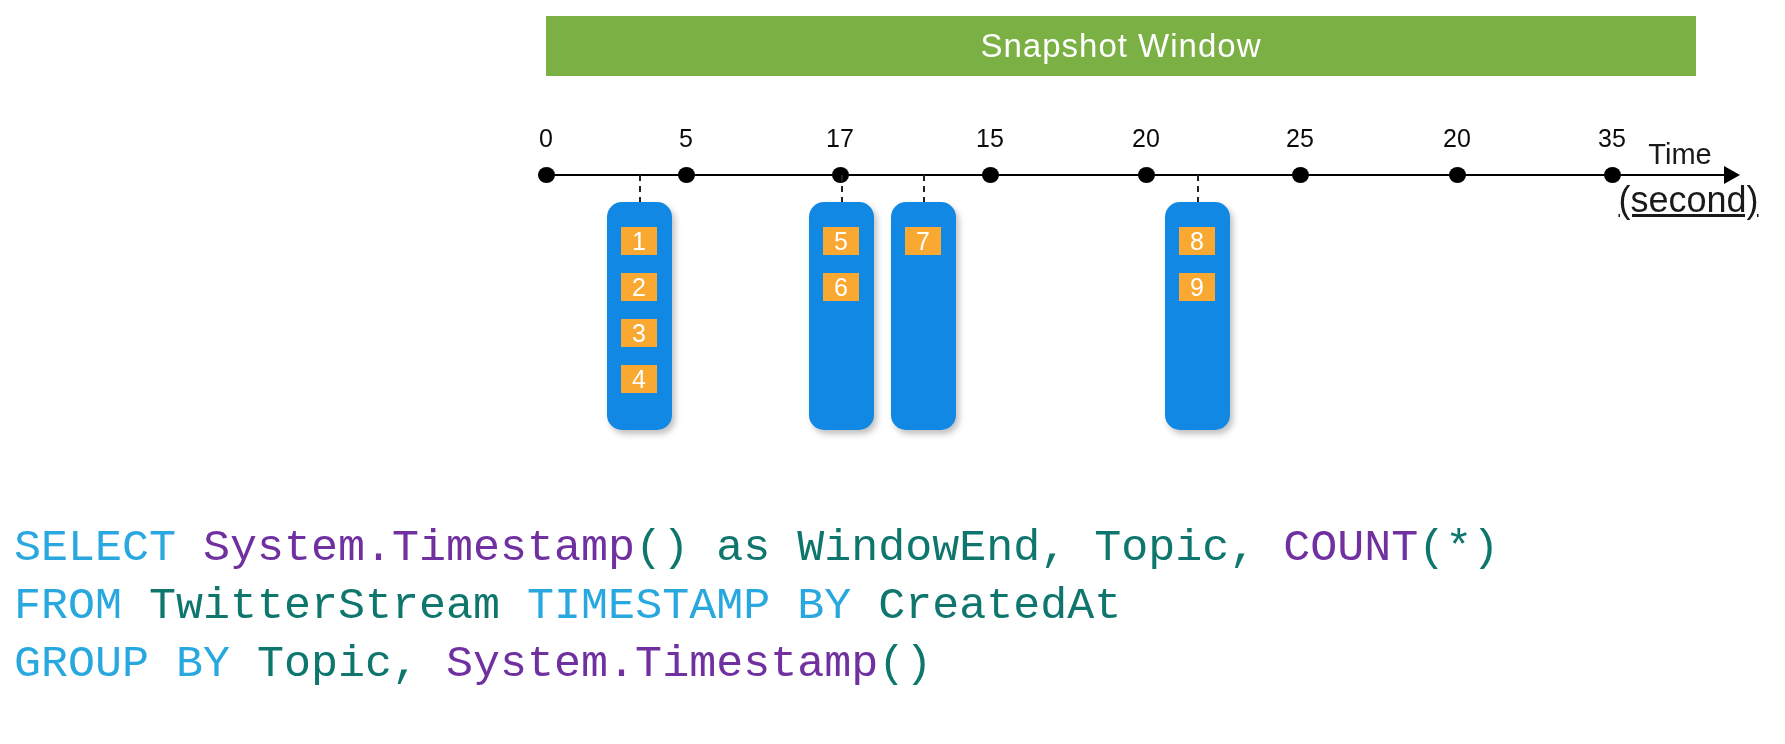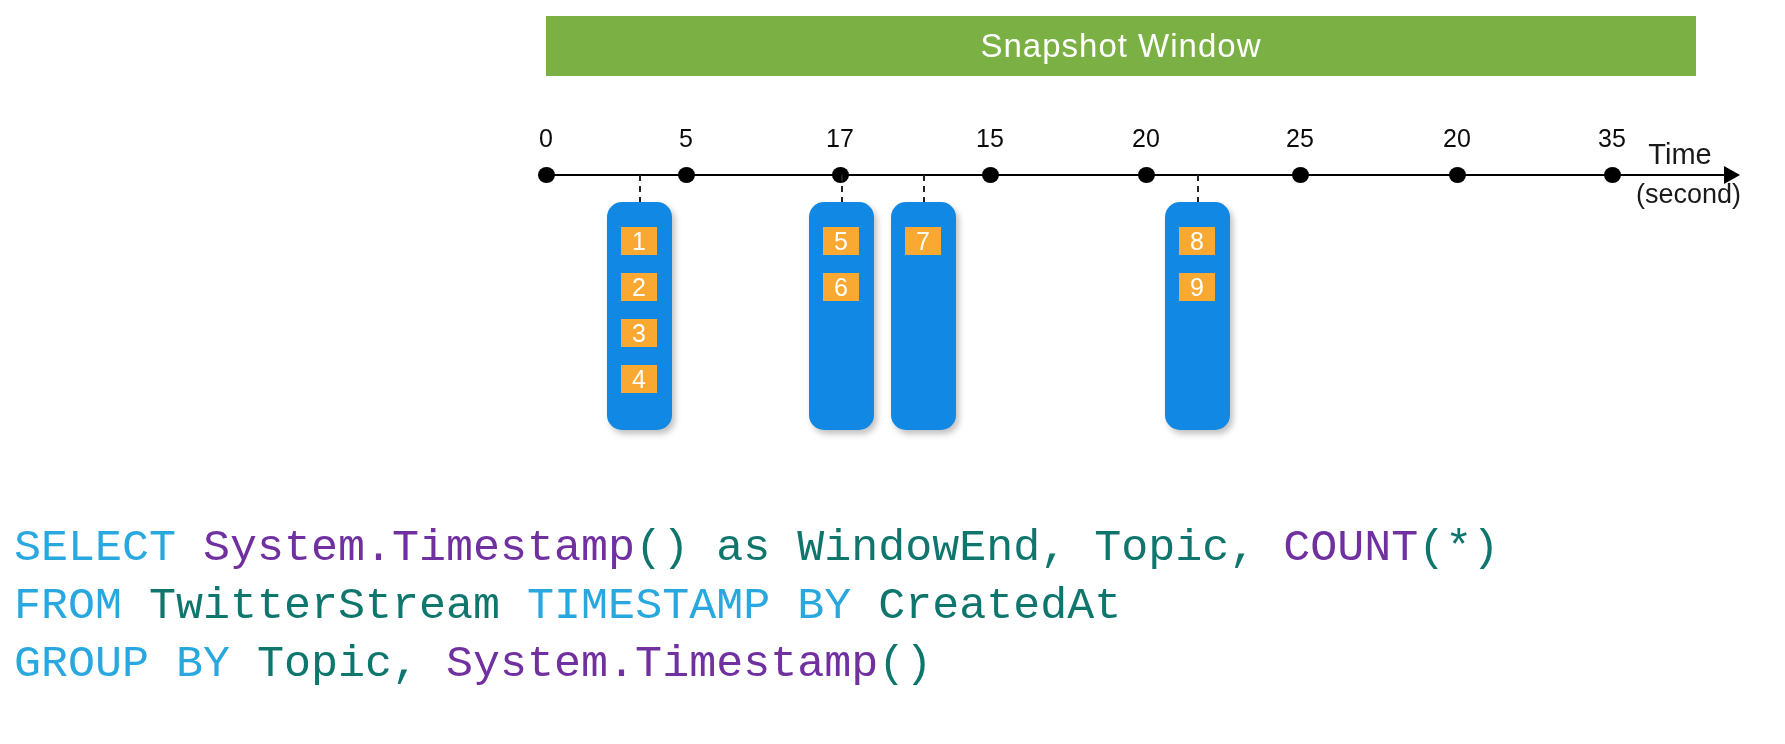--- a/index.html
+++ b/index.html
@@ -44,21 +44,21 @@
   .tick-label {
     position:absolute; top:124px; width:60px;
     text-align:center; font-size:25px; color:#0b0b0b;
   }
   .time-label {
     position:absolute; left:1625px; top:138px; width:110px;
     text-align:center; font-size:29px; font-weight:300; color:#1a1a1a;
   }
   .time-unit {
     position:absolute; left:1611px; top:179px; width:155px;
-    text-align:center; font-size:27px; font-weight:300; color:#1a1a1a;
+    text-align:center; font-size:36px; font-weight:300; color:#1a1a1a;text-decoration:underline;
   }
 
   
   .connector {
     position:absolute; top:175px; width:0; height:28px;
     border-left:2px dashed #222;
   }
   .event-group {
     position:absolute; top:202px; width:65px; height:228px;
     background:var(--event-blue); border-radius:15px;

